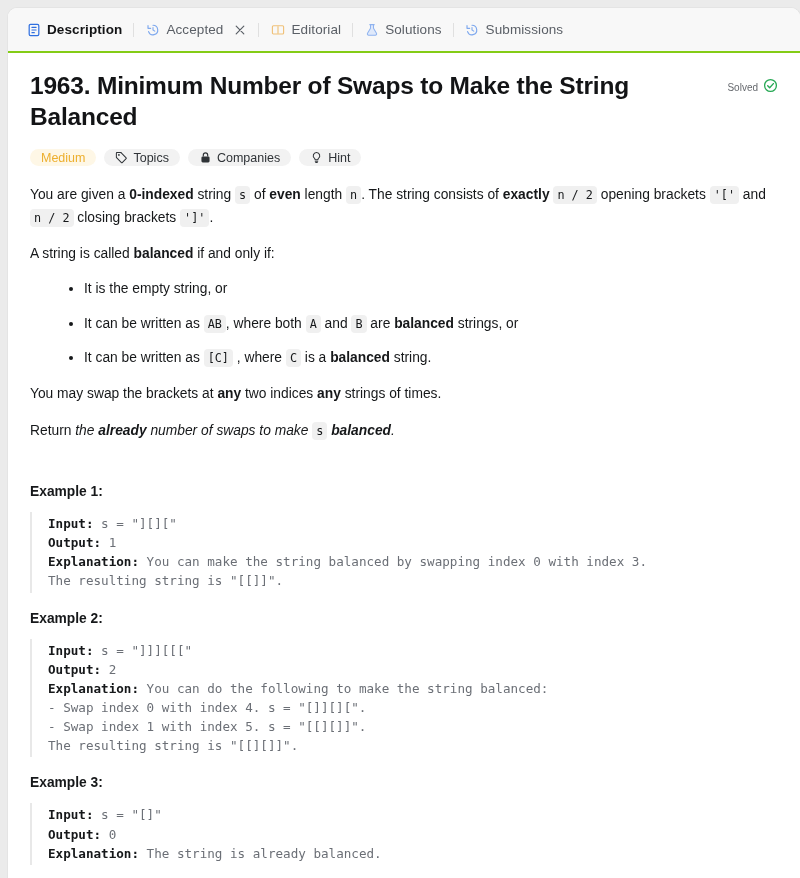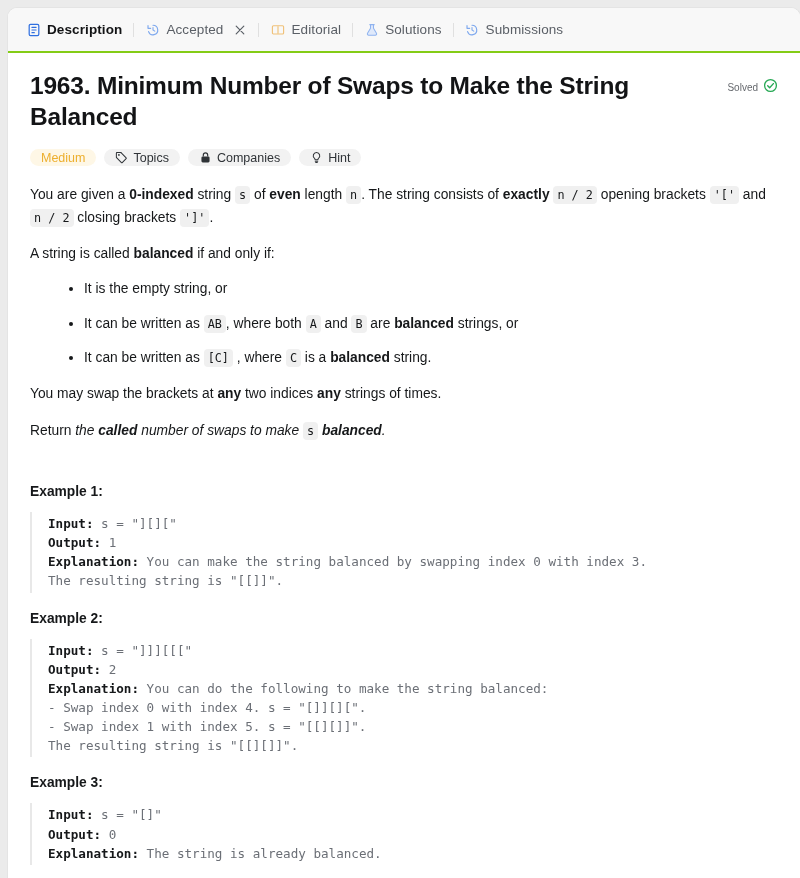--- a/index.html
+++ b/index.html
@@ -346,21 +346,21 @@
         <p class="tight"><span>A string is called </span><b>balanced</b><span> if and only if:</span></p>
 
         <ul>
           <li><span>It is the empty string, or</span></li>
           <li><span>It can be written as </span><code class="inline">AB</code><span>, where both </span><code class="inline">A</code><span> and </span><code class="inline">B</code><span> are </span><b>balanced</b><span> strings, or</span></li>
           <li><span>It can be written as </span><code class="inline">[C]</code><span> , where </span><code class="inline">C</code><span> is a </span><b>balanced</b><span> string.</span></li>
         </ul>
 
         <p><span>You may swap the brackets at </span><b>any</b><span> two indices </span><b>any</b><span> strings of times.</span></p>
 
-        <p><span>Return </span><i>the </i><span class="bi">called</span><i> number of swaps to make </i><code class="inline">s</code><span>&nbsp;</span><span class="bi">balanced</span><i>.</i></p>
+        <p><span>Return </span><i>the </i><span class="bi">already</span><i> number of swaps to make </i><code class="inline">s</code><span>&nbsp;</span><span class="bi">balanced</span><i>.</i></p>
 
       </div>
 
       <div class="examples">
 
         <div class="example">
           <p class="example-title">Example 1:</p>
           <pre class="codeblock"><b>Input:</b><span> s = "][]["</span>
 <b>Output:</b><span> 1</span>
 <b>Explanation:</b><span> You can make the string balanced by swapping index 0 with index 3.

